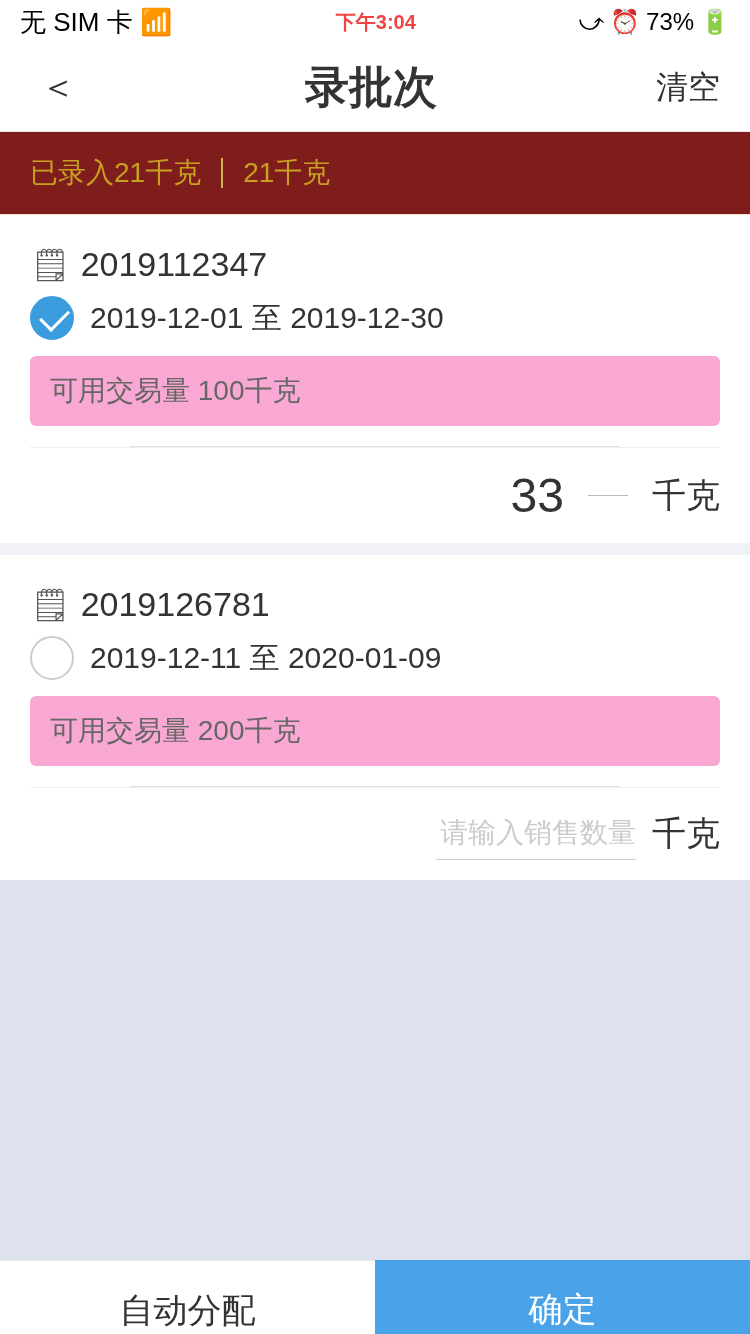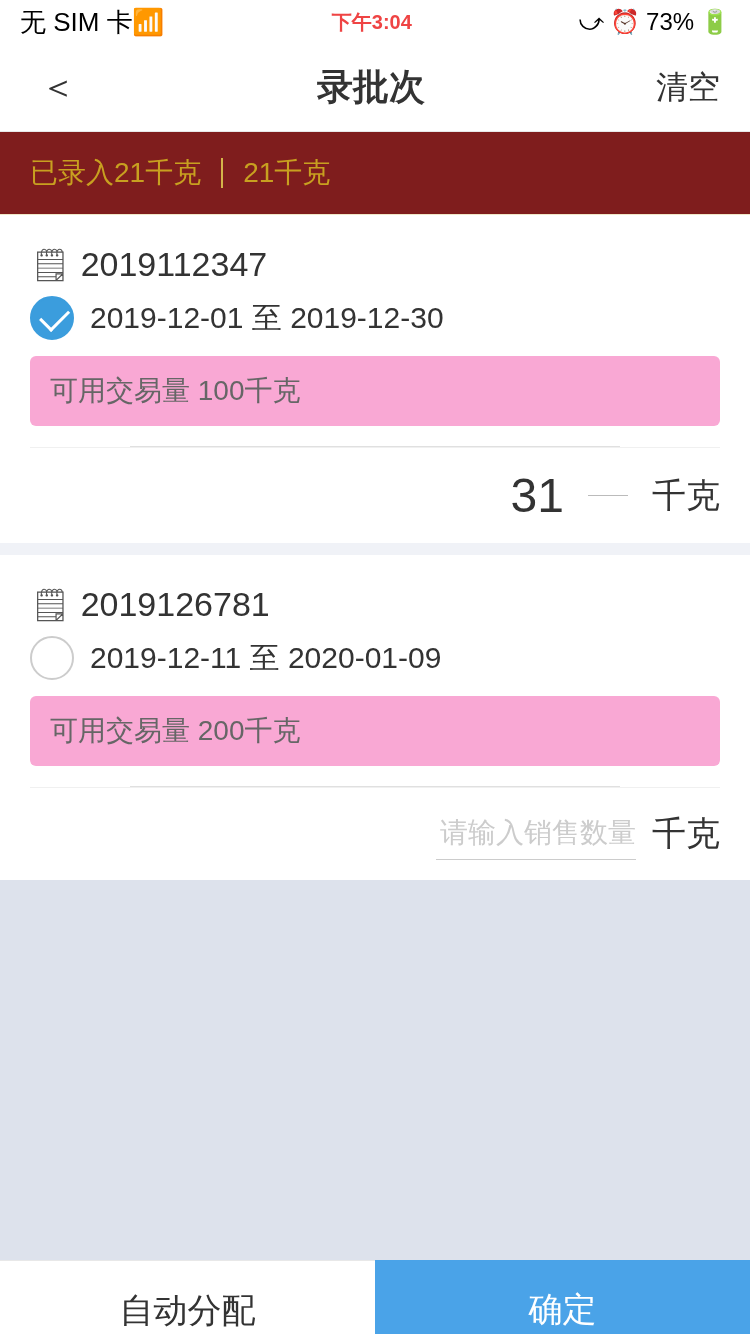--- a/index.html
+++ b/index.html
@@ -20,20 +20,21 @@
       height: 44px;
       background: #fff;
       padding: 0 20px;
       font-size: 28px;
     }
     .status-left {
       font-size: 26px;
       color: #000;
       display: flex;
       align-items: center;
+      gap: 8px;
     }
     .status-time {
       font-size: 20px;
       font-weight: 700;
       color: #ef4444;
     }
     .status-right {
       display: flex;
       align-items: center;
       gap: 6px;
@@ -50,21 +51,21 @@
       padding: 0 30px;
       border-bottom: 1px solid #e8e8e8;
     }
     .nav-back {
       font-size: 36px;
       color: #333;
       cursor: pointer;
       padding: 10px;
     }
     .nav-title {
-      font-size: 36px;
+      font-size: 44px;
       font-weight: 600;
       color: #333;
     }
     .nav-clear {
       font-size: 32px;
       color: #333;
       cursor: pointer;
     }
 
     
@@ -296,21 +297,21 @@
         <span class="batch-icon">🗒</span>
         <span class="batch-id">2019112347</span>
       </div>
       <div class="batch-date-row">
         <div class="radio-circle checked"></div>
         <span class="batch-date">2019-12-01 至 2019-12-30</span>
       </div>
       <div class="avail-quantity">可用交易量 100千克</div>
       <div class="separator"></div>
       <div class="quantity-row">
-        <span class="quantity-value">31</span>
+        <span class="quantity-value">33</span>
         <span style="width:40px; border-bottom:1.5px solid #bbb; display:inline-block; margin: 0 8px;"></span>
         <span class="quantity-unit">千克</span>
       </div>
     </div>
 
     <div class="section-divider"></div>
 
     <div class="batch-item batch-second">
       <div class="batch-header">
         <span class="batch-icon">🗒</span>

